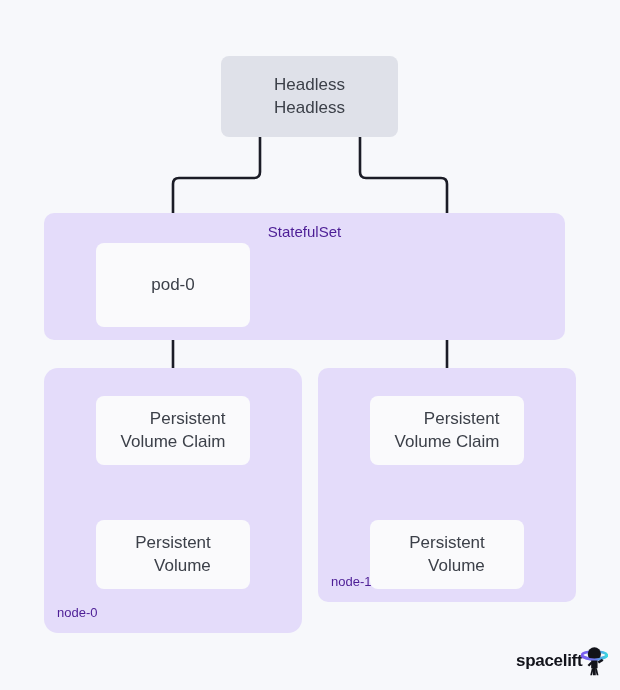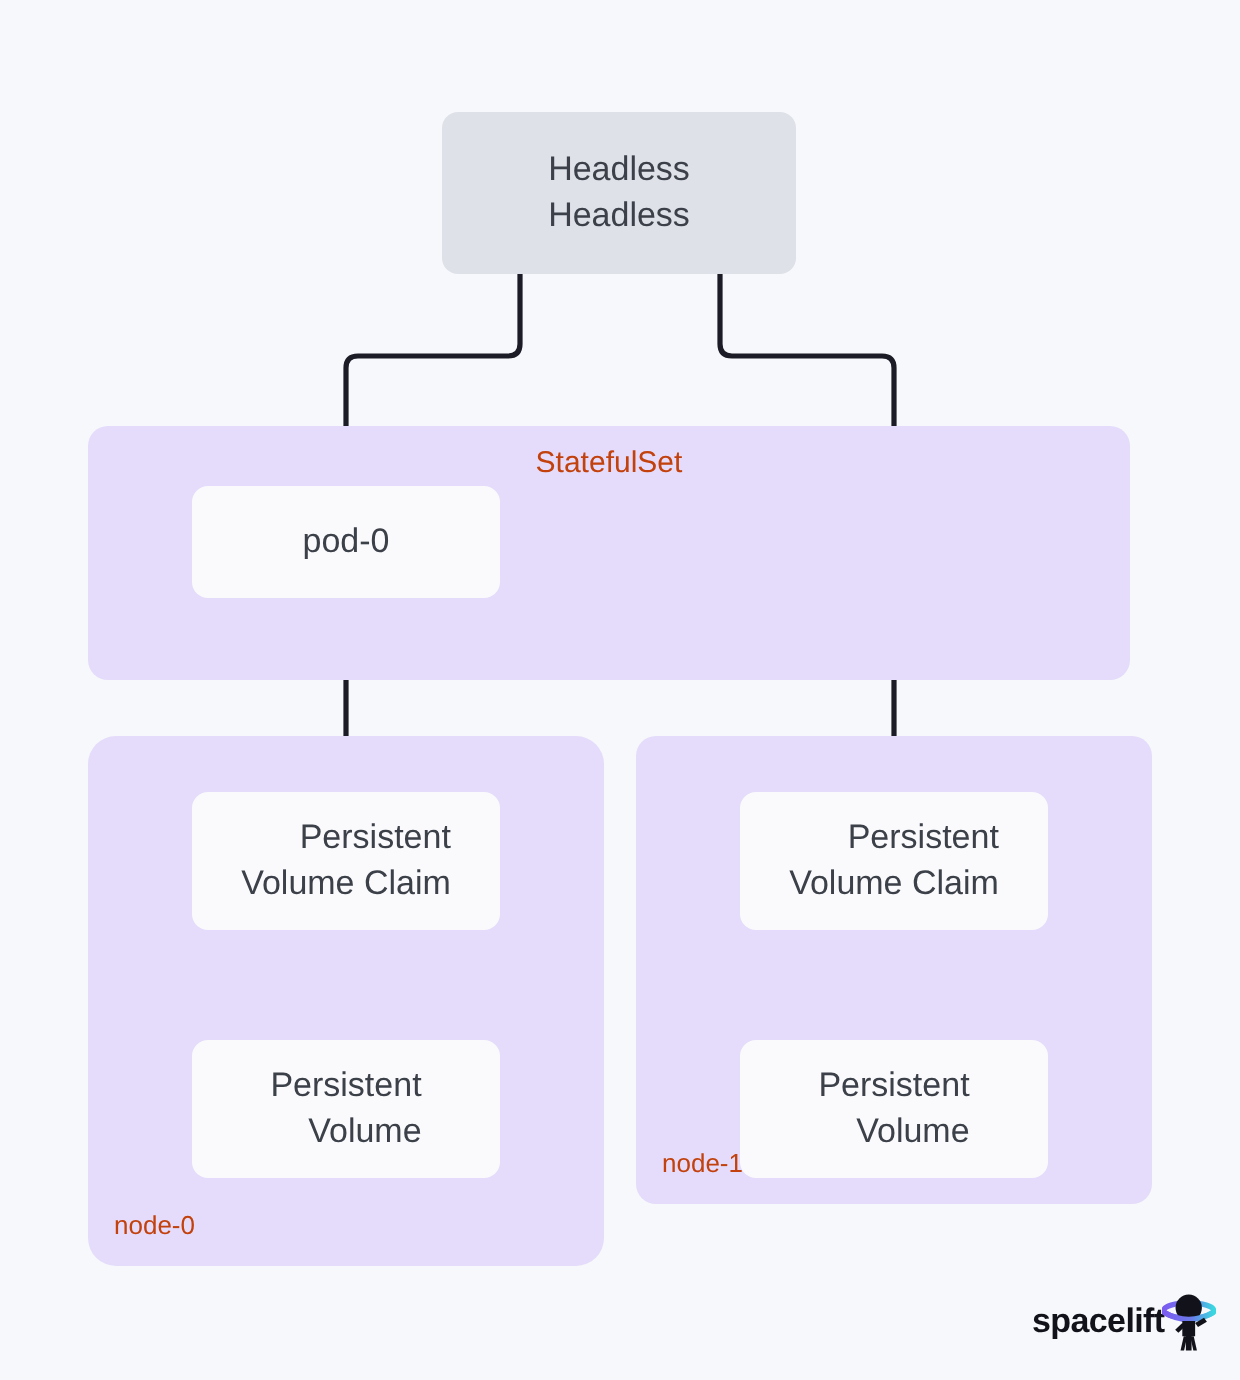--- a/index.html
+++ b/index.html
@@ -43,21 +43,21 @@
   .group {
     position: absolute;
     box-sizing: border-box;
     background: #e4dcfa;
     border-radius: 10px;
   }
 
   .group-title {
     position: absolute;
     font-size: 15px;
-    color: #c2410c;
+    color: #4c1d95;
     white-space: nowrap;
   }
 
   .group-title.center {
     left: 0;
     right: 0;
     text-align: center;
   }
 
   .group-title.corner {
@@ -154,21 +154,21 @@
     <div class="group-title corner" style="left:13px; bottom:13px;">node-1</div>
   </div>
 
   <div class="box box-service" style="left:221px; top:56px; width:177px; height:81px;">
     <div>
       <span>Headless</span><br>
       <span>Headless</span>
     </div>
   </div>
 
-  <div class="box box-white" style="left:96px; top:243px; width:154px; height:56px;">
+  <div class="box box-white" style="left:96px; top:243px; width:154px; height:84px;">
     <span>pod-0</span>
   </div>
 
 
   <div class="box box-white" style="left:96px; top:396px; width:154px; height:69px;">
     <div>
       <span>Persistent</span><br>
       <span>Volume Claim</span>
     </div>
   </div>

